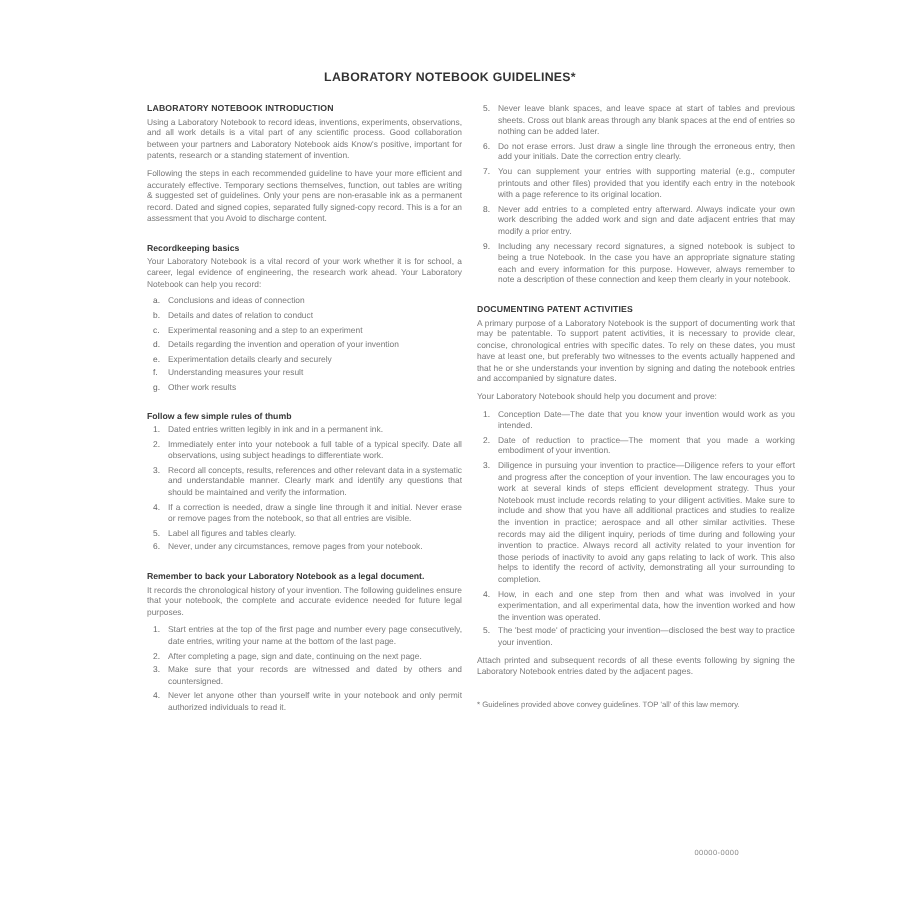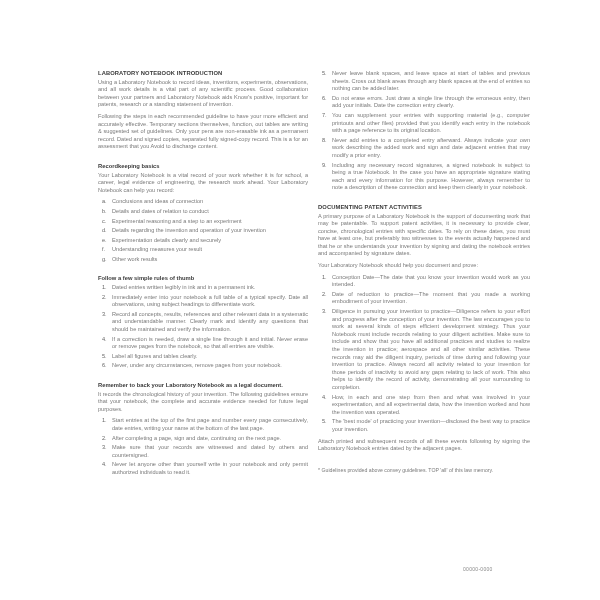--- a/index.html
+++ b/index.html
@@ -33,20 +33,21 @@
     .code {
       position: absolute; left: 463px; top: 566px; font-size: 5px; color: #888;
       letter-spacing: 0.3px;
     }
   </style>
 </head>
 <body>
 
 <div class="page">
 
+  <div class="title">LABORATORY NOTEBOOK GUIDELINES*</div>
 
   <div class="col left">
 
     <div class="h caps">LABORATORY NOTEBOOK INTRODUCTION</div>
     <div class="p">Using a Laboratory Notebook to record ideas, inventions, experiments, observations, and all work details is a vital part of any scientific process. Good collaboration between your partners and Laboratory Notebook aids Know's positive, important for patents, research or a standing statement of invention.</div>
     <div class="p">Following the steps in each recommended guideline to have your more efficient and accurately effective. Temporary sections themselves, function, out tables are writing &amp; suggested set of guidelines. Only your pens are non-erasable ink as a permanent record. Dated and signed copies, separated fully signed-copy record. This is a for an assessment that you Avoid to discharge content.</div>
 
     <div class="gap"></div>
     <div class="h">Recordkeeping basics</div>
     <div class="p">Your Laboratory Notebook is a vital record of your work whether it is for school, a career, legal evidence of engineering, the research work ahead. Your Laboratory Notebook can help you record:</div>

